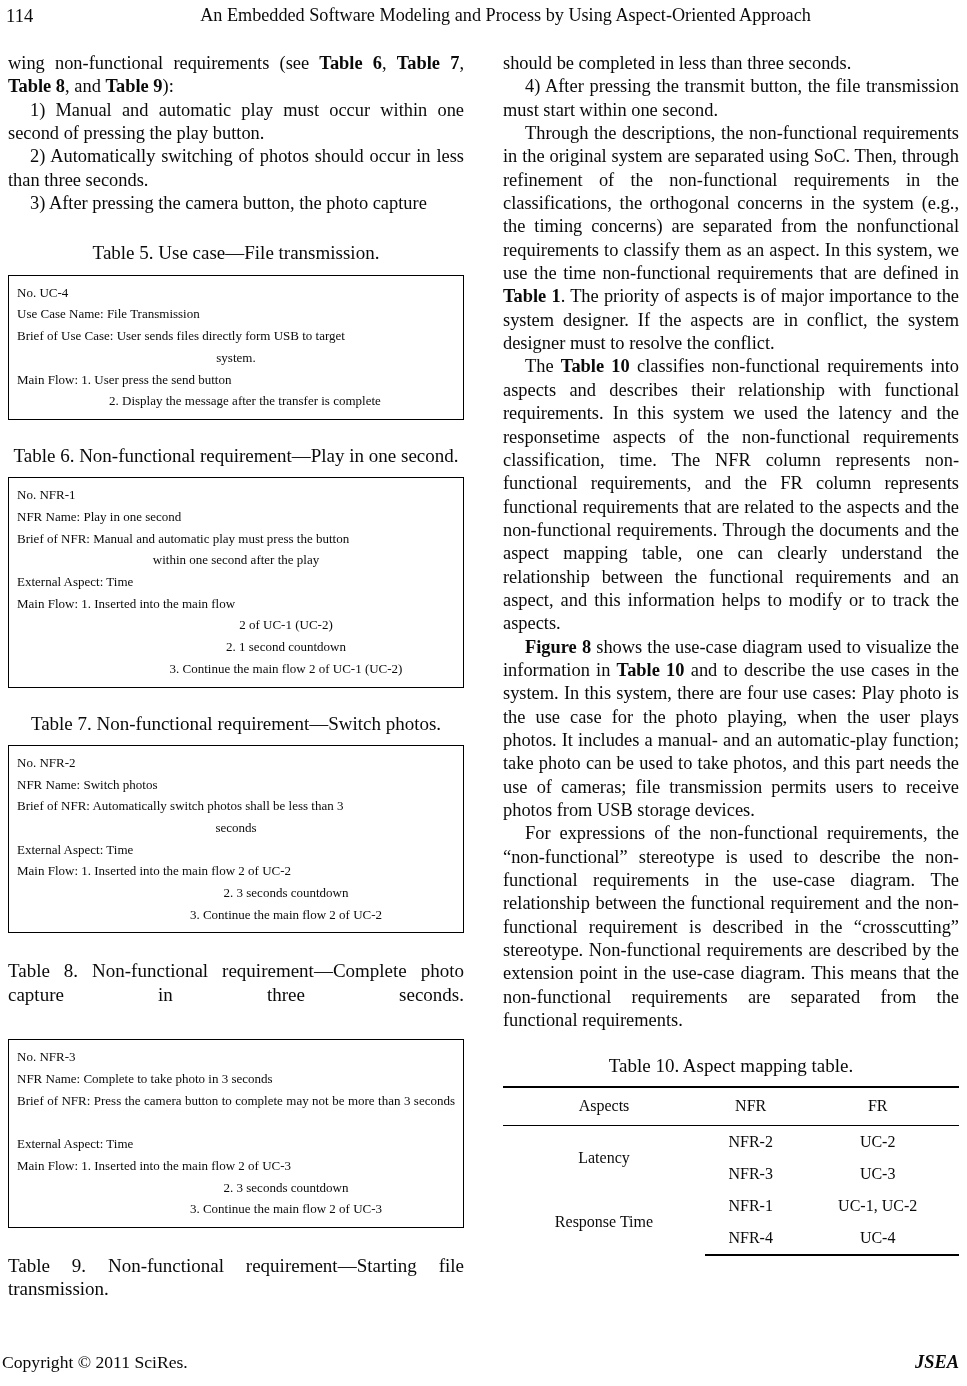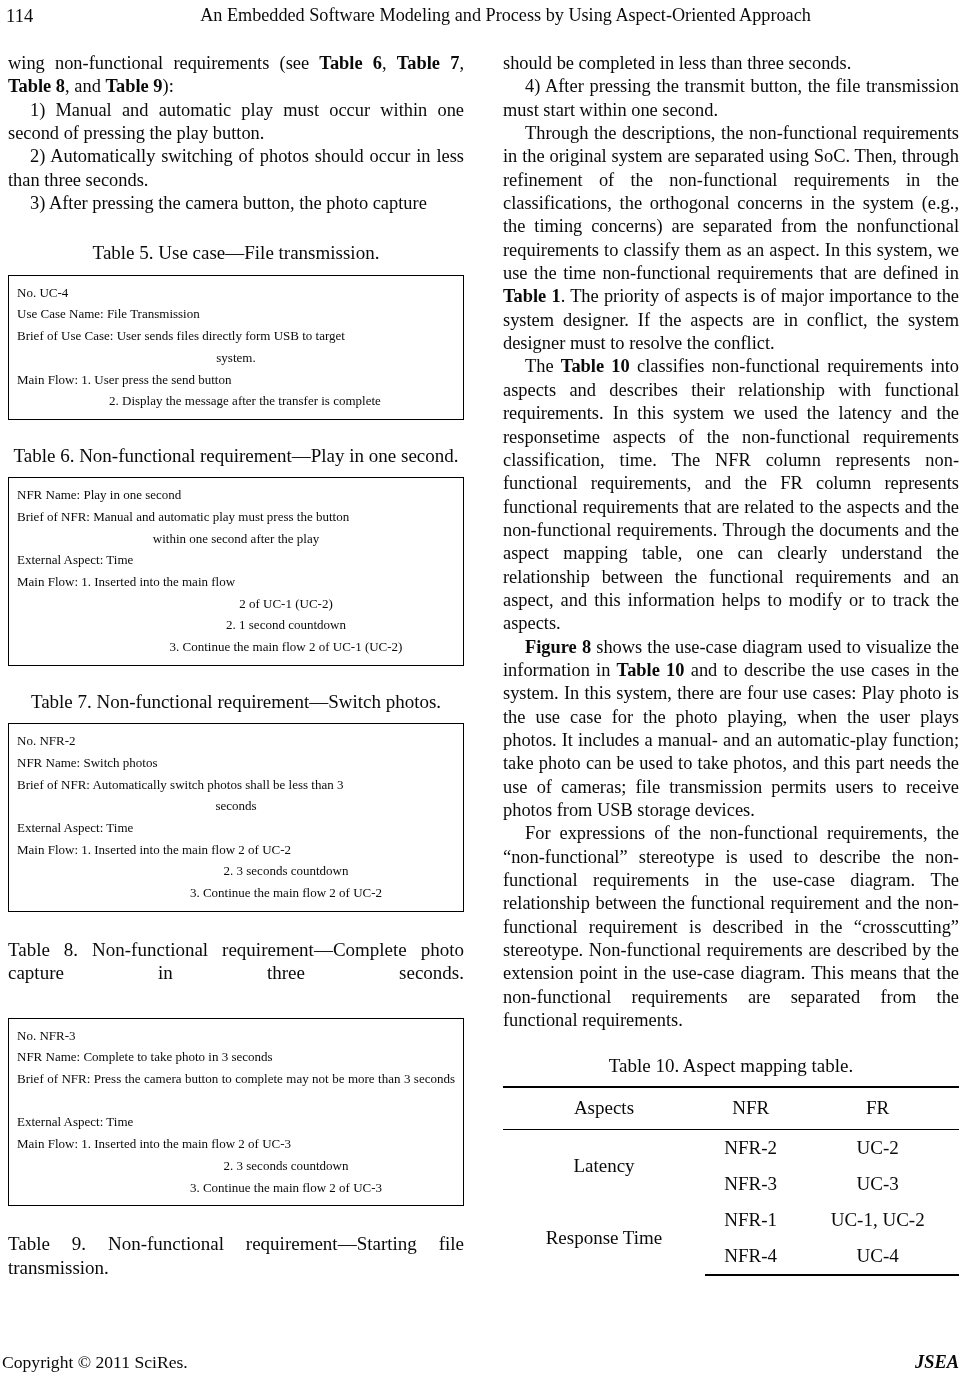--- a/index.html
+++ b/index.html
@@ -109,21 +109,21 @@
   .sp8  { height: 8px; }
   .sp10 { height: 10px; }
   .sp22 { height: 22px; }
   .sp24 { height: 24px; }
   .sp26 { height: 26px; }
 
   
   .ruled {
     border-collapse: collapse;
     width: 100%;
-    font-size: 19px;
+    font-size: 16px;
   }
   .ruled .rule-top td    { border-top: 2.1px solid #000; }
   .ruled .hdr td {
     border-bottom: 1.7px solid #000;
     padding: 9px 0 10px 0;
     text-align: center;
   }
   .ruled td {
     padding: 7px 0;
     text-align: center;
@@ -175,20 +175,21 @@
       <div class="ln ind-center">system.</div>
       <div class="ln">Main Flow: 1. User press the send button</div>
       <div class="ln ind2">2. Display the message after the transfer is complete</div>
     </div>
 
     <div class="sp24"></div>
 
     <p class="tcap">Table 6. Non-functional requirement—Play in one second.</p>
     <div class="sp10"></div>
     <div class="boxtable">
+      <div class="ln">No. NFR-1</div>
       <div class="ln">NFR Name: Play in one second</div>
       <div class="ln">Brief of NFR: Manual and automatic play must press the button</div>
       <div class="ln ind-center">within one second after the play</div>
       <div class="ln">External Aspect: Time</div>
       <div class="ln">Main Flow: 1. Inserted into the main flow</div>
       <div class="ln ind3">2 of UC-1 (UC-2)</div>
       <div class="ln ind3">2. 1 second countdown</div>
       <div class="ln ind3">3. Continue the main flow 2 of UC-1 (UC-2)</div>
     </div>
 

